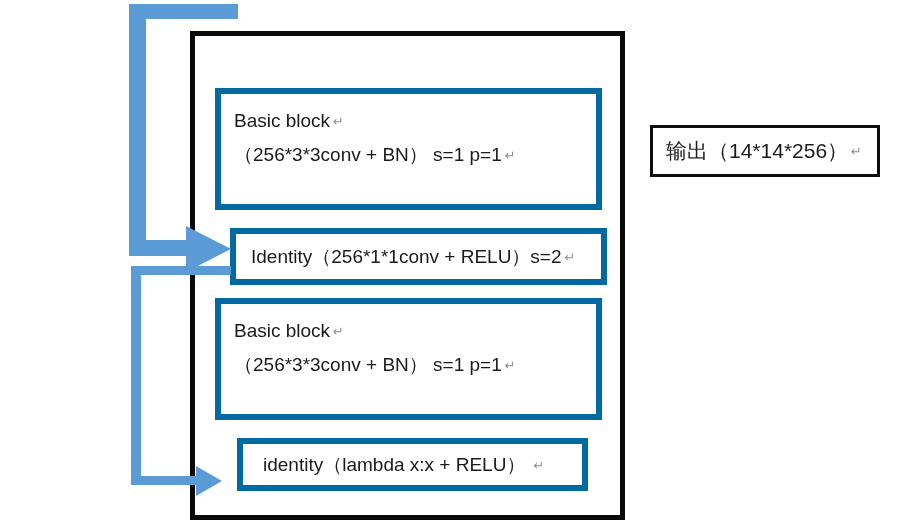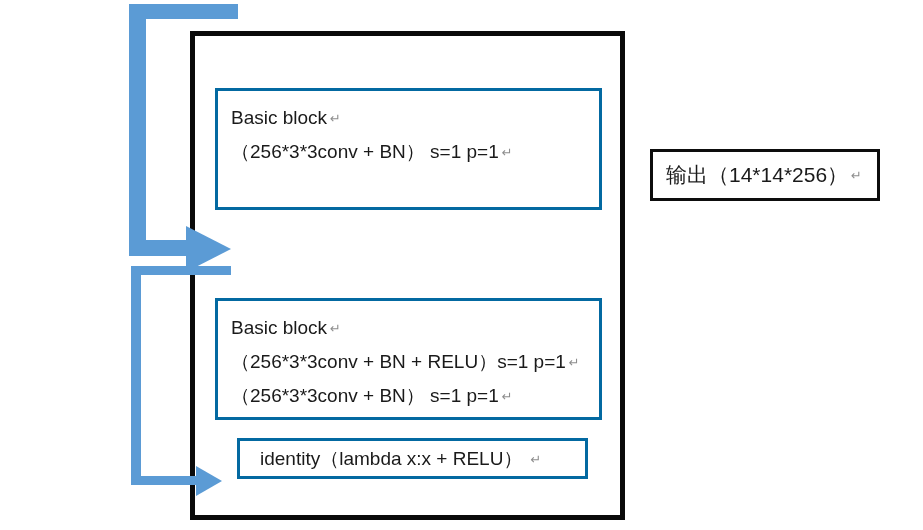--- a/index.html
+++ b/index.html
@@ -35,38 +35,37 @@
     text-decoration-line: underline;
     text-decoration-style: wavy;
     text-decoration-color: #ff1f1f;
     text-decoration-thickness: 2px;
     text-underline-offset: 5px;
   }
   .title-rest { margin-left: 6px; }
 
   .inner-box {
     position: absolute;
-    border: 3px solid #0369a1;
+    border: 6px solid #0369a1;
     background: #ffffff;
     box-sizing: border-box;
   }
   .basic-1 { left: 215px; top: 88px;  width: 387px; height: 122px; padding: 10px 0 0 13px; }
   .ident-1 { left: 230px; top: 228px; width: 377px; height: 57px;  display: flex; align-items: center; padding-left: 15px; }
   .basic-2 { left: 215px; top: 298px; width: 387px; height: 122px; padding: 10px 0 0 13px; }
-  .ident-2 { left: 237px; top: 438px; width: 351px; height: 41px;  display: flex; align-items: center; padding-left: 20px; }
+  .ident-2 { left: 237px; top: 438px; width: 351px; height: 53px;  display: flex; align-items: center; padding-left: 20px; }
   .output-box {
     position: absolute;
     left: 650px; top: 125px;
     width: 230px; height: 52px;
     border: 3px solid #0d0d0d;
     box-sizing: border-box;
     display: flex; align-items: center;
     padding-left: 13px;
     font-size: 21px;
-    margin-top: 24px;
   }
 
   .line {
     font-size: 19px;
     line-height: 33px;
     white-space: nowrap;
   }
   .ident-line { font-size: 19px; white-space: nowrap; }
 
   .pmark {
@@ -125,27 +124,29 @@
 
   <div class="inner-box basic-1">
     <div class="line">
       <span>Basic block</span><span class="pmark">↵</span>
     </div>
     <div class="line">
       <span>（256*3*3conv + BN） s=1 p=1</span><span class="pmark">↵</span>
     </div>
   </div>
 
+  <div class="inner-box ident-1">
+    <div class="ident-line">
+      <span>Identity（256*1*1conv + RELU）s=2</span><span class="pmark">↵</span>
+    </div>
+  </div>
 
   <div class="inner-box basic-2">
     <div class="line">
       <span>Basic block</span><span class="pmark">↵</span>
-    </div>
-    <div class="line">
-      <span>（256*3*3conv + BN + RELU）s=1 p=1</span><span class="pmark">↵</span>
     </div>
     <div class="line">
       <span>（256*3*3conv + BN） s=1 p=1</span><span class="pmark">↵</span>
     </div>
   </div>
 
   <div class="inner-box ident-2">
     <div class="ident-line">
       <span>identity（lambda x:x + RELU）</span><span class="pmark" style="margin-left:8px;">↵</span>
     </div>

